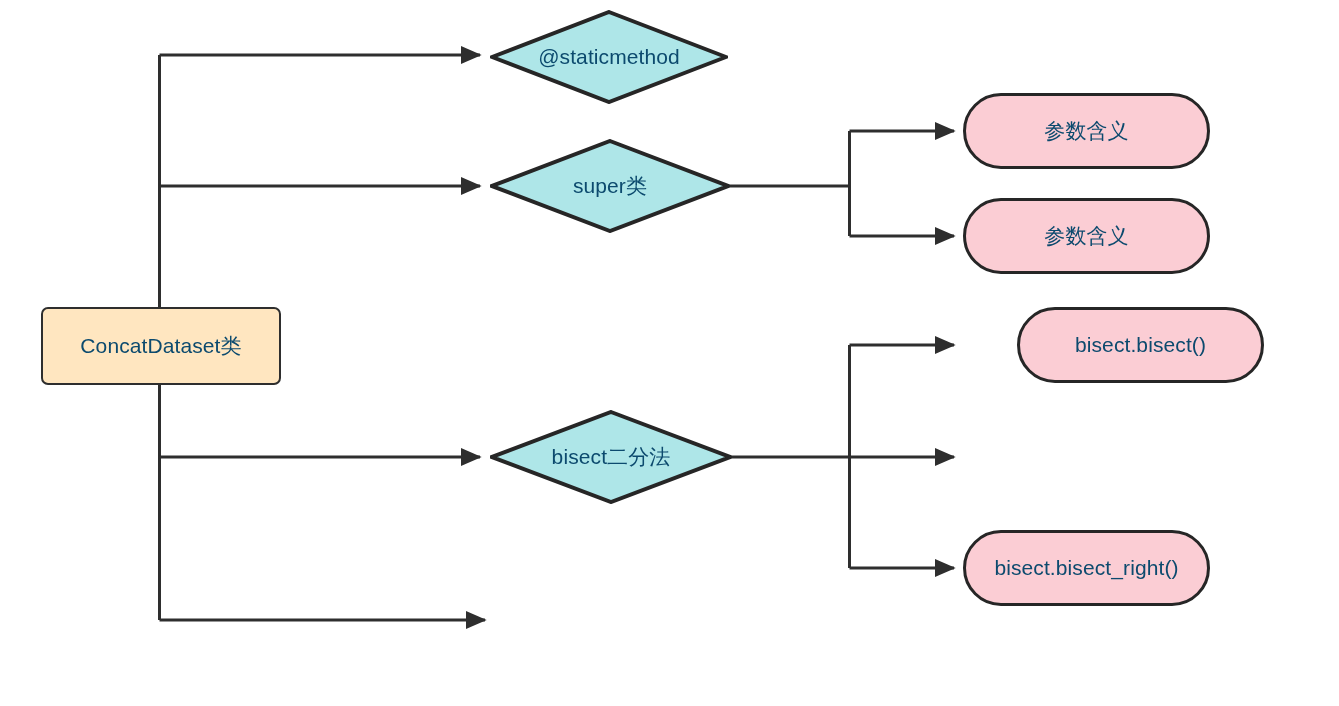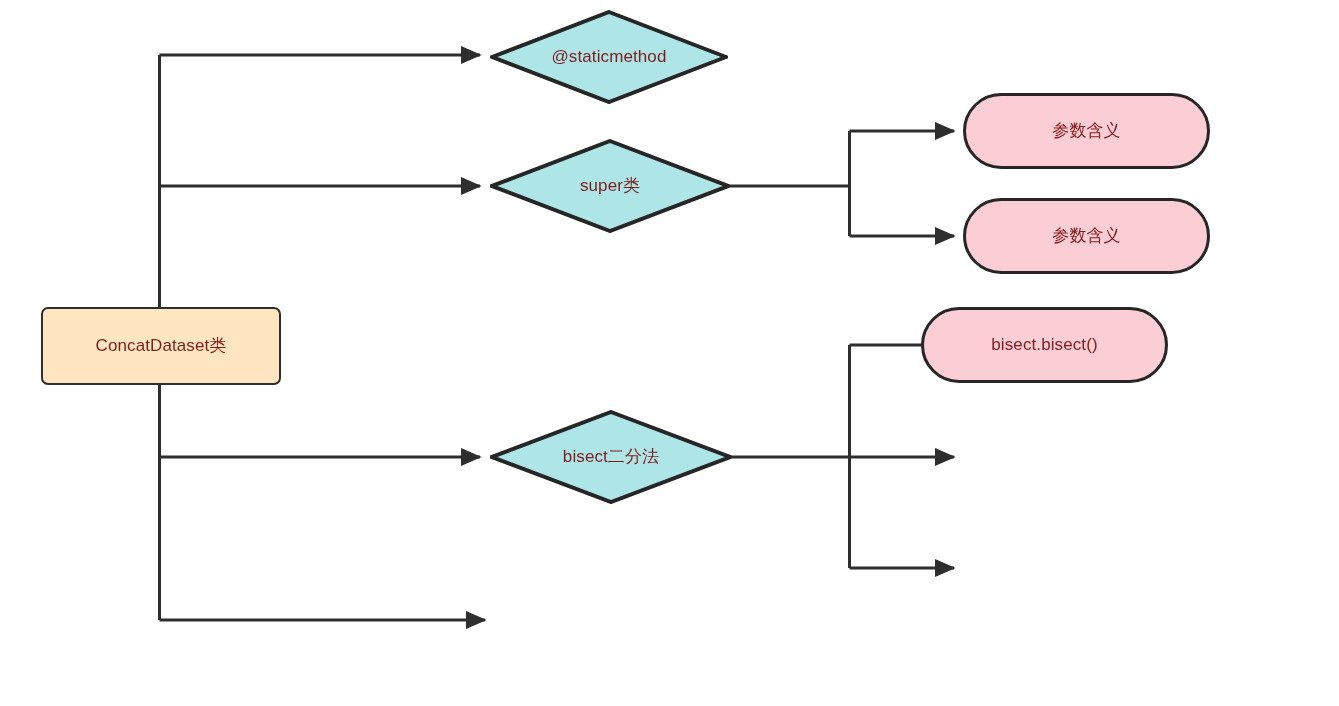--- a/index.html
+++ b/index.html
@@ -27,22 +27,22 @@
   }
   .node {
     position: absolute;
     box-sizing: border-box;
     display: flex;
     align-items: center;
     justify-content: center;
     text-align: center;
   }
   .node-label {
-    font-size: 17px;
-    color: #7f1d1d;
+    font-size: 21px;
+    color: #0c4a6e;
     line-height: 1.2;
     letter-spacing: 0.1px;
     white-space: nowrap;
   }
   
   .rect-node {
     border: 2px solid #2e2e2e;
     border-radius: 7px;
     background: #ffe6c0;
   }
@@ -130,19 +130,22 @@
 
 
   <div class="node pill-node" style="left:963px; top:93px; width:247px; height:76px;">
     <span class="node-label">参数含义</span>
   </div>
 
   <div class="node pill-node" style="left:963px; top:198px; width:247px; height:76px;">
     <span class="node-label">参数含义</span>
   </div>
 
-  <div class="node pill-node" style="left:921px; top:307px; width:247px; height:76px;">
+  <div class="node pill-node" style="left:1017px; top:307px; width:247px; height:76px;">
     <span class="node-label">bisect.bisect()</span>
   </div>
 
 
+  <div class="node pill-node" style="left:963px; top:530px; width:247px; height:76px;">
+    <span class="node-label">bisect.bisect_right()</span>
+  </div>
 
 </div>
 
 </body></html>

